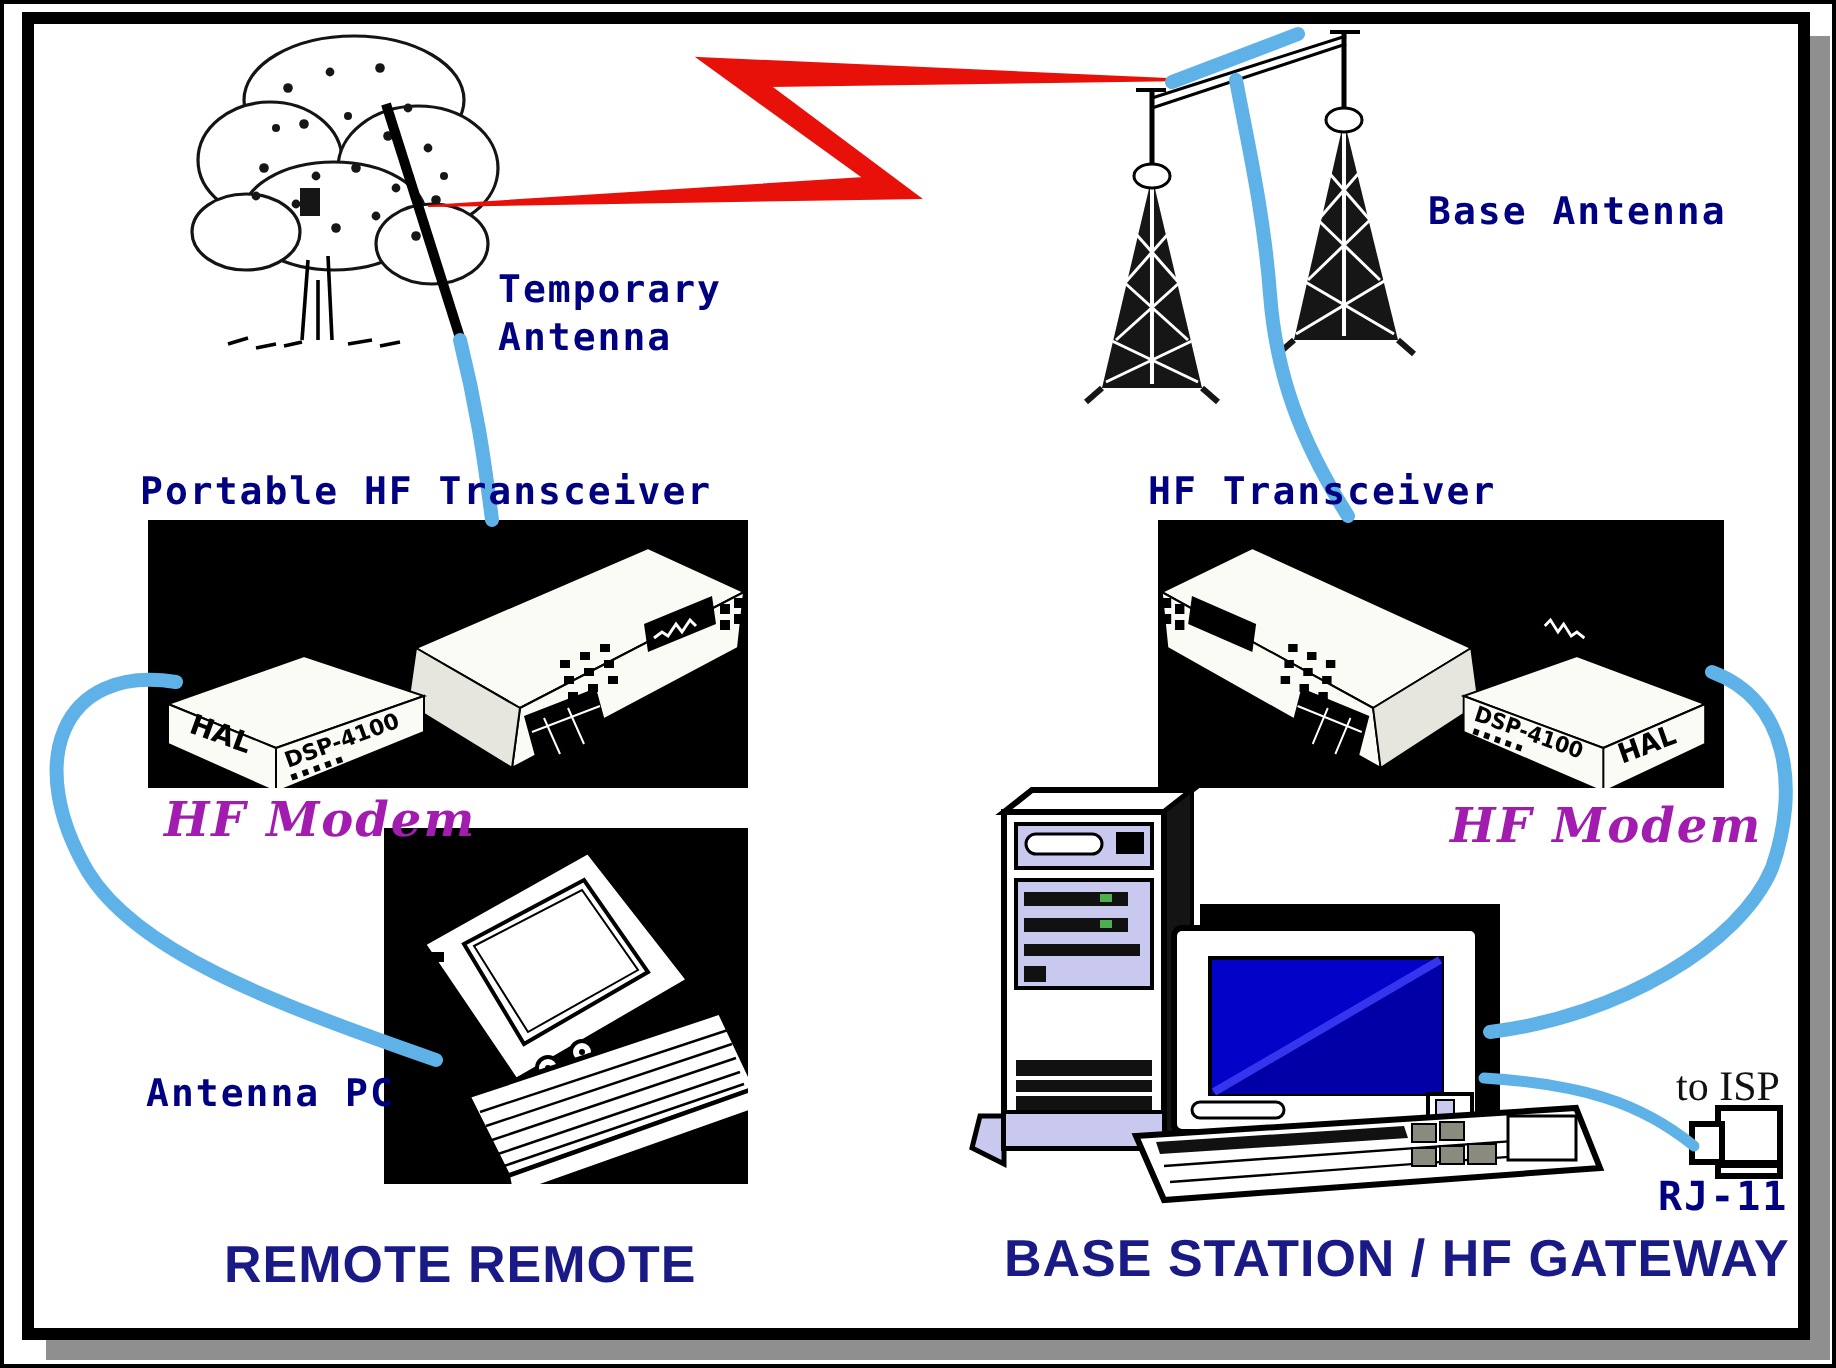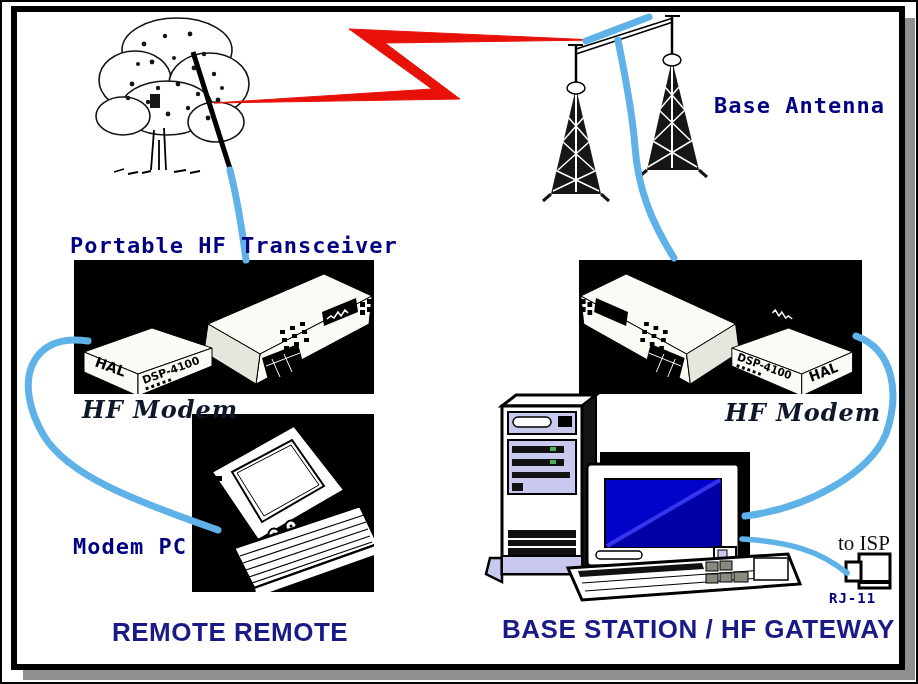--- a/index.html
+++ b/index.html
@@ -2,23 +2,23 @@
 <html><head>
 <meta charset="utf-8">
 <style>
   html,body{margin:0;padding:0;background:#fff;}
   .canvas{position:relative;width:918px;height:684px;background:#fff;border:2px solid #000;box-sizing:border-box;overflow:hidden;
           font-family:"DejaVu Sans Mono",monospace;}
   .frame{position:absolute;left:9px;top:4px;width:894px;height:664px;border:6px solid #000;box-sizing:border-box;
          box-shadow:11px 11px 0 -1px #8f8f8f;background:transparent;z-index:0;}
   .img-block{position:absolute;background:#000;z-index:1;}
   .overlay{position:absolute;left:0;top:0;width:918px;height:684px;z-index:3;}
-  .lbl{position:absolute;z-index:4;color:#000080;font-family:"DejaVu Sans Mono",monospace;font-weight:bold;font-size:22px;
+  .lbl{position:absolute;z-index:4;color:#000080;font-family:"DejaVu Sans Mono",monospace;font-weight:bold;font-size:19px;
        letter-spacing:1px;white-space:pre-line;line-height:24px;}
-  .script-lbl{position:absolute;z-index:4;color:#0f172a;font-family:"DejaVu Serif",serif;font-style:italic;font-weight:bold;
+  .script-lbl{position:absolute;z-index:4;color:#a21caf;font-family:"DejaVu Serif",serif;font-style:italic;font-weight:bold;
        font-size:24px;letter-spacing:1px;}
   .title-lbl{position:absolute;z-index:4;color:#1a1a87;font-family:"Liberation Sans",sans-serif;font-weight:bold;font-size:26px;
        letter-spacing:.5px;white-space:nowrap;}
   .serif-lbl{position:absolute;z-index:4;color:#111;font-family:Liberation Serif, serif;font-size:21px;}
 </style>
 </head>
 <body>
 
 <div class="canvas">
   <div class="frame"></div>
@@ -283,22 +283,25 @@
     <g fill="none" stroke="#5fb2e8" stroke-linecap="round">
       <path d="M228,168 C236,200 240,226 244,258" stroke-width="7"></path>
       <path d="M647,15 L584,39" stroke-width="7"></path>
       <path d="M616,38 C622,70 630,105 633,145 C636,185 648,218 672,256" stroke-width="7"></path>
       <path d="M86,339 C28,330 10,380 42,434 C66,473 130,498 216,528" stroke-width="7"></path>
       <path d="M854,334 C892,348 898,392 884,432 C868,470 808,506 743,514" stroke-width="7"></path>
       <path d="M740,537 C788,540 818,549 845,571" stroke-width="5.5"></path>
     </g>
   </svg>
 
+  <div class="lbl" style="left:247px;top:131px;">Temporary
+Antenna</div>
   <div class="lbl" style="left:68px;top:232px;">Portable HF Transceiver</div>
   <div class="lbl" style="left:712px;top:92px;">Base Antenna</div>
+  <div class="lbl" style="left:572px;top:232px;">HF Transceiver</div>
   <div class="script-lbl" style="left:80px;top:393px;">HF Modem</div>
   <div class="script-lbl" style="left:723px;top:396px;">HF Modem</div>
-  <div class="lbl" style="left:71px;top:533px;">Modem PC</div>
+  <div class="lbl" style="left:71px;top:533px;">Antenna PC</div>
   <div class="serif-lbl" style="left:836px;top:529px;">to ISP</div>
-  <div class="lbl" style="left:827px;top:584px;font-size:14px;">RJ-11</div>
+  <div class="lbl" style="left:827px;top:584px;font-size:20px;">RJ-11</div>
   <div class="title-lbl" style="left:110px;top:615px;">REMOTE REMOTE</div>
   <div class="title-lbl" style="left:500px;top:612px;">BASE STATION / HF GATEWAY</div>
 </div>
 
 </body></html>

